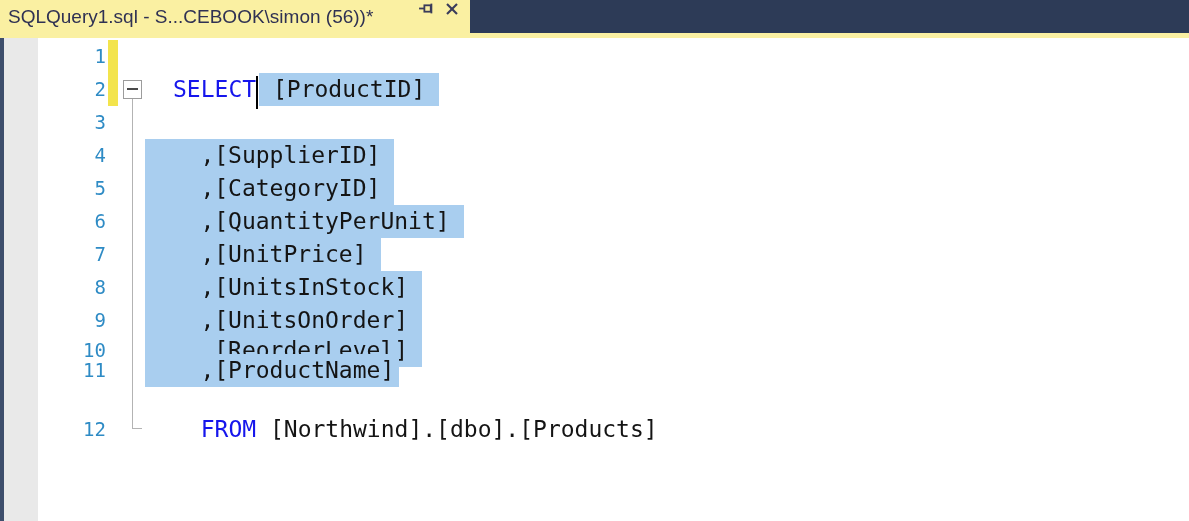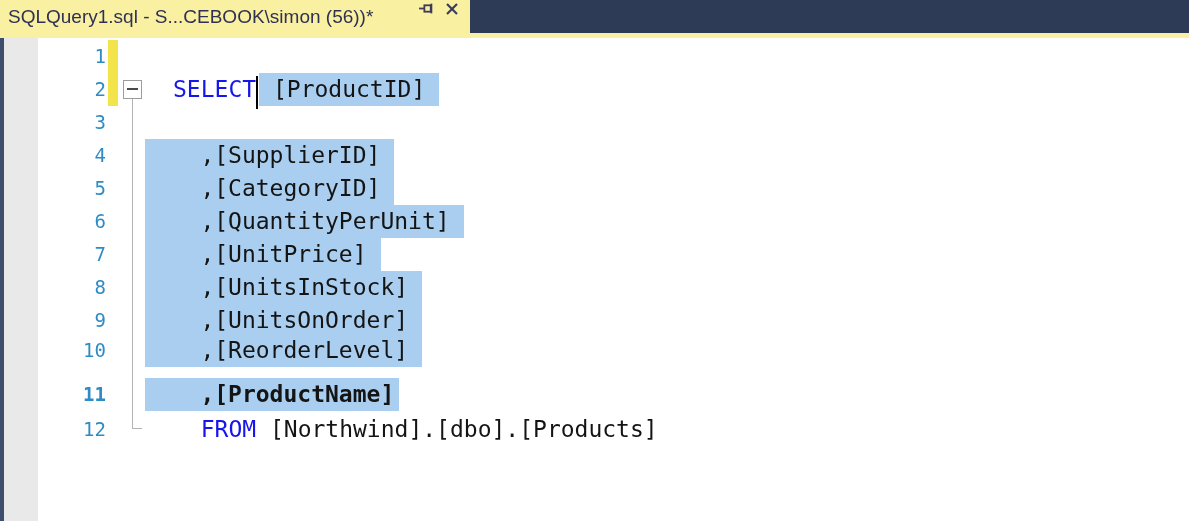--- a/index.html
+++ b/index.html
@@ -108,21 +108,21 @@
           <span class="code"><span class="c-plain sel">    ,[UnitsInStock]</span><span class="sel trail" style="width: 14px;"></span></span>
         </div>
         <div class="line" style="top: 266px;">
           <span class="ln">9</span>
           <span class="code"><span class="c-plain sel">    ,[UnitsOnOrder]</span><span class="sel trail" style="width: 14px;"></span></span>
         </div>
         <div class="line" style="top: 296px; padding-left: 45px;">
           <span class="ln">10</span>
           <span class="code"><span class="c-plain sel">    ,[ReorderLevel]</span><span class="sel trail" style="width: 14px;"></span></span>
         </div>
-        <div class="line" style="top: 340px; font-weight: bold;">
+        <div class="line" style="top: 316px;">
           <span class="ln">11</span>
           <span class="code"><span class="c-plain sel">    ,[ProductName]</span><span class="sel trail" style="width: 5px;"></span></span>
         </div>
         <div class="line" style="top: 375px;">
           <span class="ln">12</span>
           <span class="code"><span class="c-plain">  </span><span class="c-keyword">FROM</span><span class="c-plain"> [Northwind].[dbo].[Products]</span></span>
         </div>
       </div>
   </div>
 

